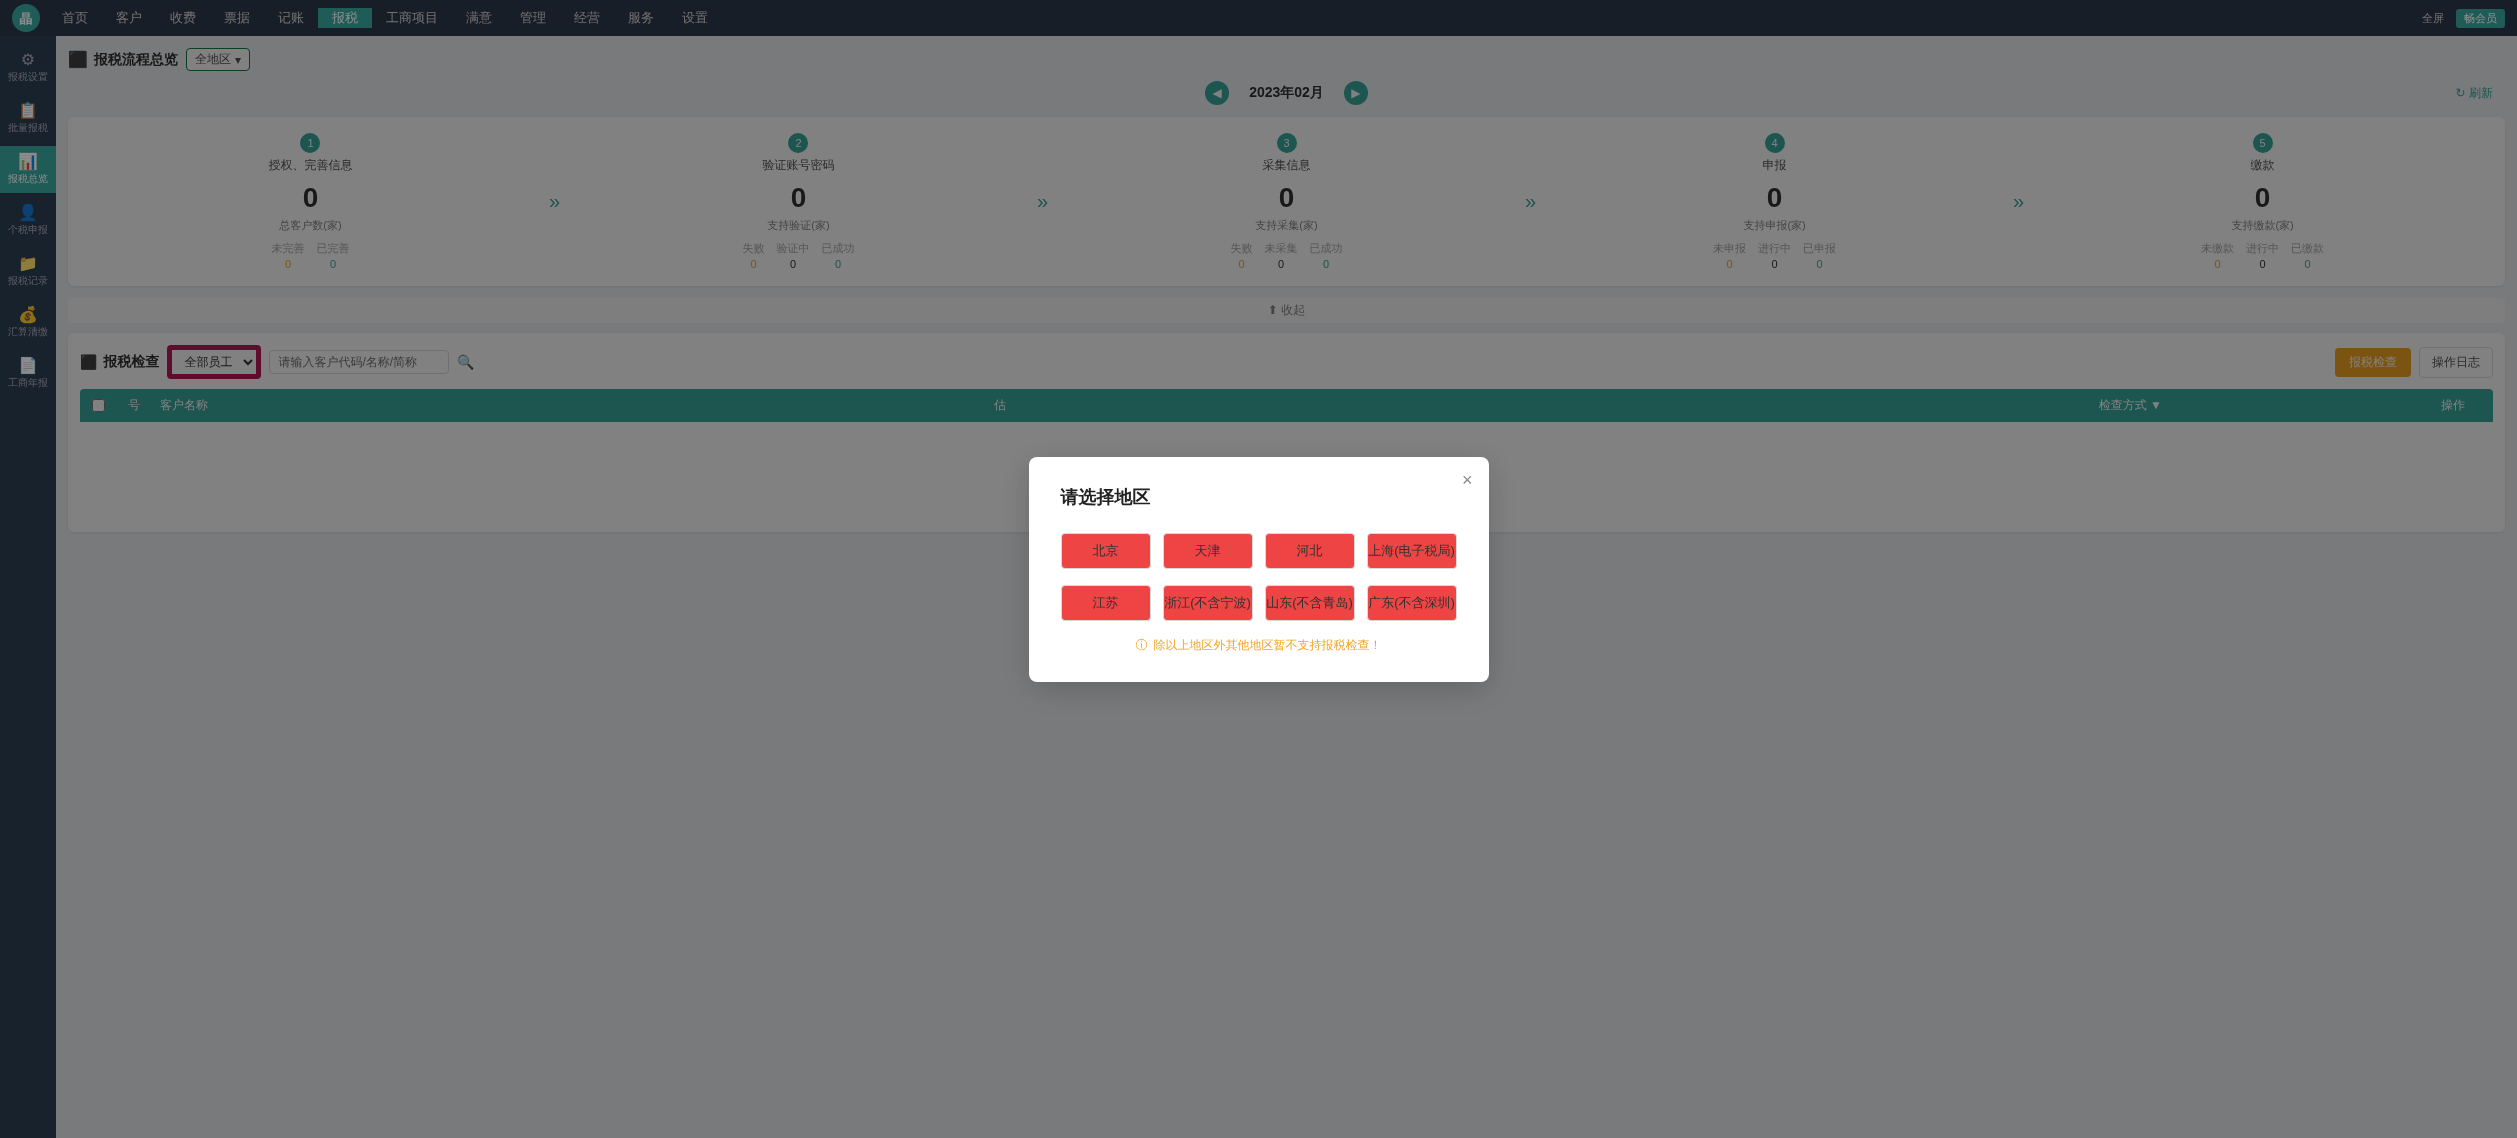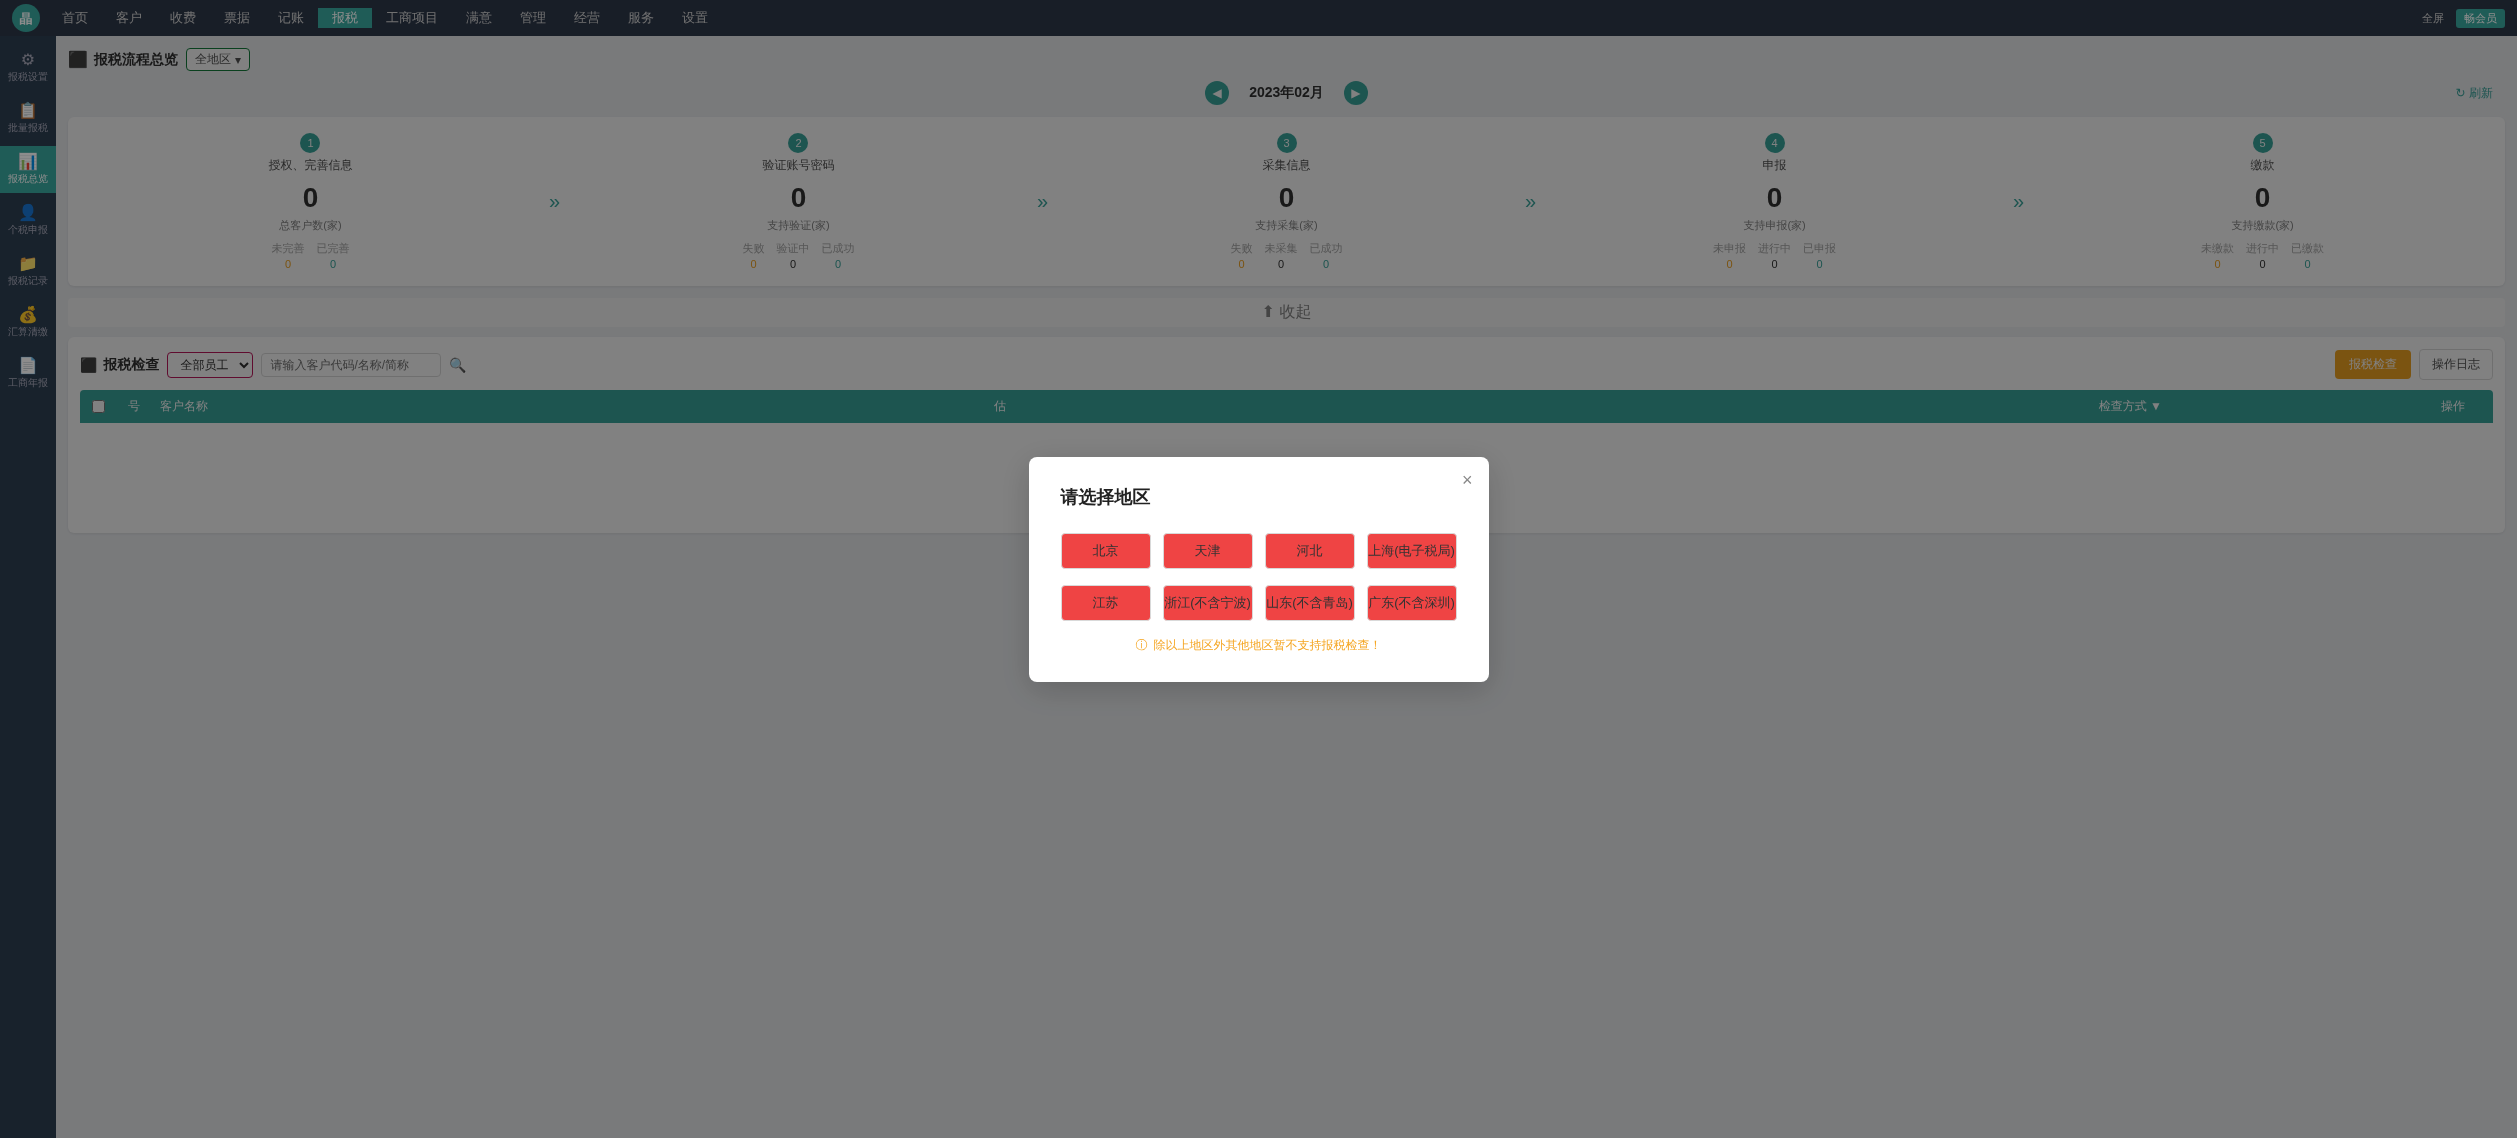--- a/index.html
+++ b/index.html
@@ -186,21 +186,21 @@
     }
 
     
     .collapse-bar {
       text-align: center;
       padding: 4px;
       background: #f9f9f9;
       border-radius: 4px;
       cursor: pointer;
       color: #888;
-      font-size: 16px;
+      font-size: 12px;
       margin-bottom: 10px;
     }
 
     
     .tax-check-section {
       background: #fff;
       border-radius: 6px;
       box-shadow: 0 1px 3px rgba(0,0,0,0.08);
       padding: 12px;
     }
@@ -210,21 +210,21 @@
       gap: 8px;
       margin-bottom: 10px;
     }
     .filter-bar {
       display: flex;
       gap: 8px;
       align-items: center;
       flex: 1;
     }
     .select-box {
-      border: 1px solid #be185d;
+      border: 5px solid #be185d;
       border-radius: 4px;
       padding: 4px 8px;
       font-size: 12px;
       background: #fff;
       cursor: pointer;
       color: #333;
     }
     .search-input {
       border: 1px solid #ddd;
       border-radius: 4px;

